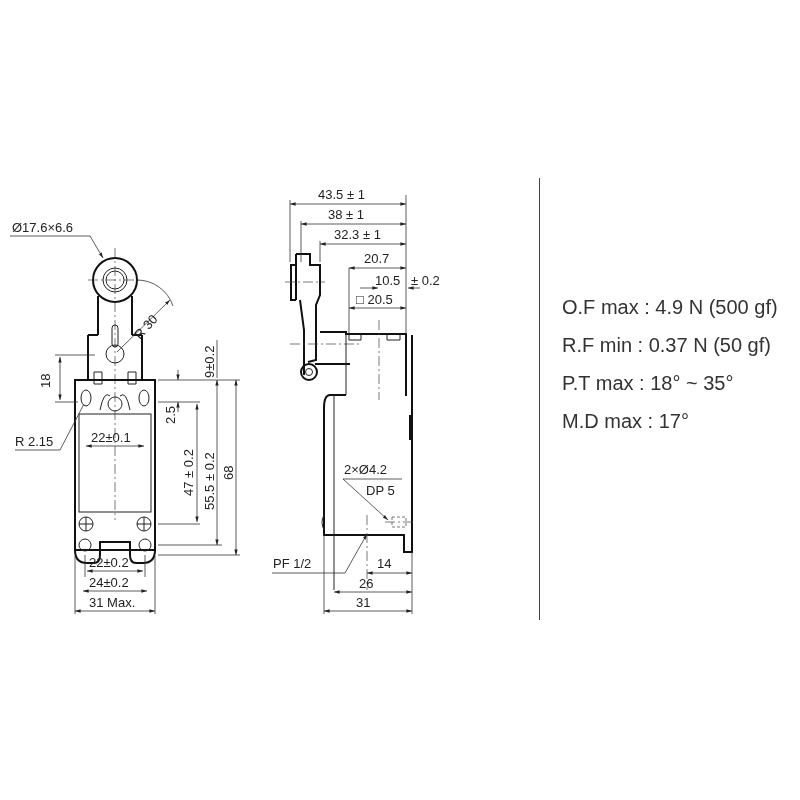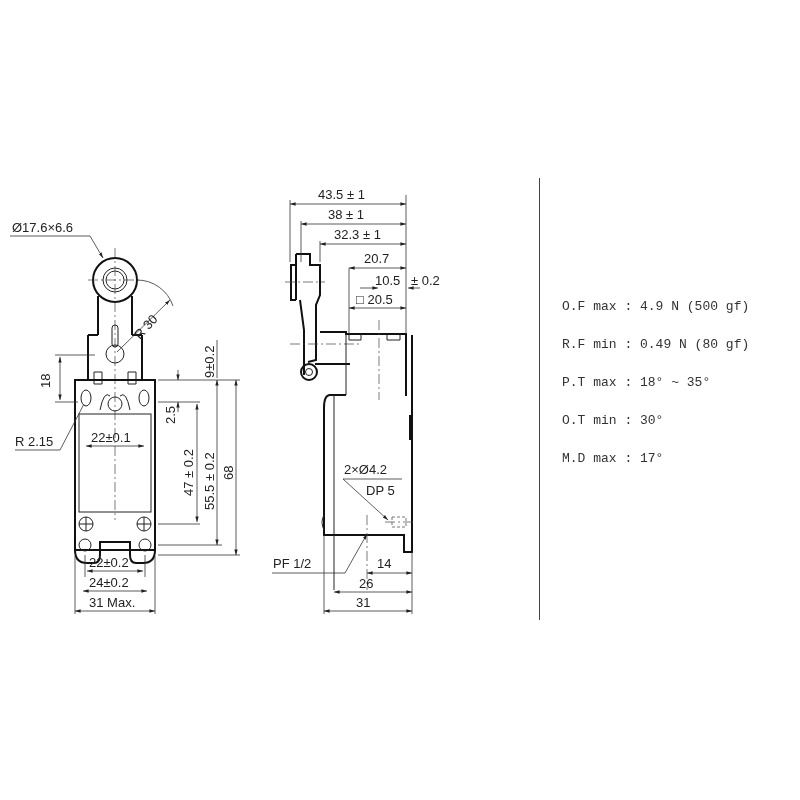--- a/index.html
+++ b/index.html
@@ -5,21 +5,21 @@
   html,body{margin:0;padding:0;background:#fff;}
   body{width:800px;height:800px;position:relative;overflow:hidden;font-family:"Liberation Sans",sans-serif;color:#222;}
   svg{position:absolute;left:0;top:0;}
   .ln{stroke:#222;fill:none;stroke-width:1;}
   .thk{stroke:#111;fill:none;stroke-width:2;}
   .ctr{stroke:#444;fill:none;stroke-width:0.7;stroke-dasharray:10 3 2 3;}
   .dim{stroke:#333;fill:none;stroke-width:0.8;}
   .hid{stroke:#555;fill:none;stroke-width:0.8;stroke-dasharray:3 2;}
   .t{font-family:"Liberation Sans",sans-serif;font-size:13px;fill:#222;}
   .specs{position:absolute;left:562px;top:296px;}
-  .spec{font-family:Liberation Mono, monospace;font-size:13px;color:#333;height:38px;line-height:22px;white-space:nowrap;}
+  .spec{font-family:Liberation Sans, sans-serif;font-size:20px;color:#333;height:38px;line-height:22px;white-space:nowrap;}
   .divider{position:absolute;left:539px;top:178px;width:1px;height:442px;background:#444;}
 </style>
 </head>
 <body>
 
 <svg width="800" height="800" viewBox="0 0 800 800">
   <defs>
     <marker id="ar" viewBox="0 0 10 10" refX="10" refY="5" markerWidth="7" markerHeight="7" orient="auto-start-reverse">
       <path d="M0,2 L10,5 L0,8 z" fill="#222"></path>
     </marker>
@@ -173,17 +173,16 @@
     <text x="359" y="588" class="t">26</text>
     <line x1="324" y1="611" x2="412" y2="611" class="dim" marker-start="url(#ar)" marker-end="url(#ar)"></line>
     <text x="356" y="607" class="t">31</text>
   </g>
 </svg>
 
 <div class="divider"></div>
 
 <div class="specs">
   <div class="spec">O.F max : 4.9 N (500 gf)</div>
-  <div class="spec">R.F min : 0.49 N (80 gf)</div>
+  <div class="spec">R.F min : 0.37 N (50 gf)</div>
   <div class="spec">P.T max : 18° ~ 35°</div>
-  <div class="spec">O.T min : 30°</div>
   <div class="spec">M.D max : 17°</div>
 </div>
 
 </body></html>

